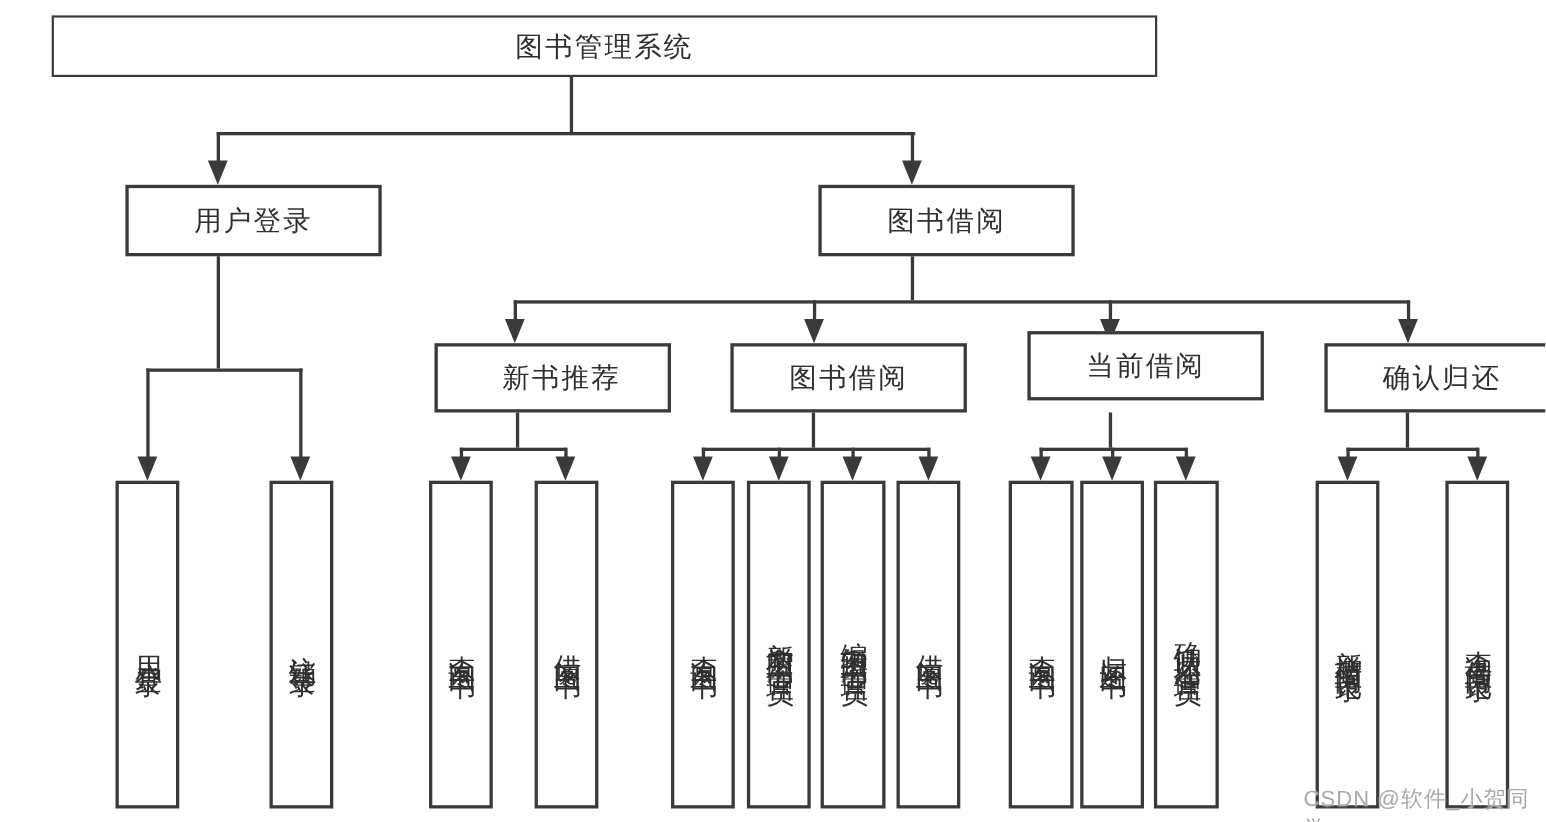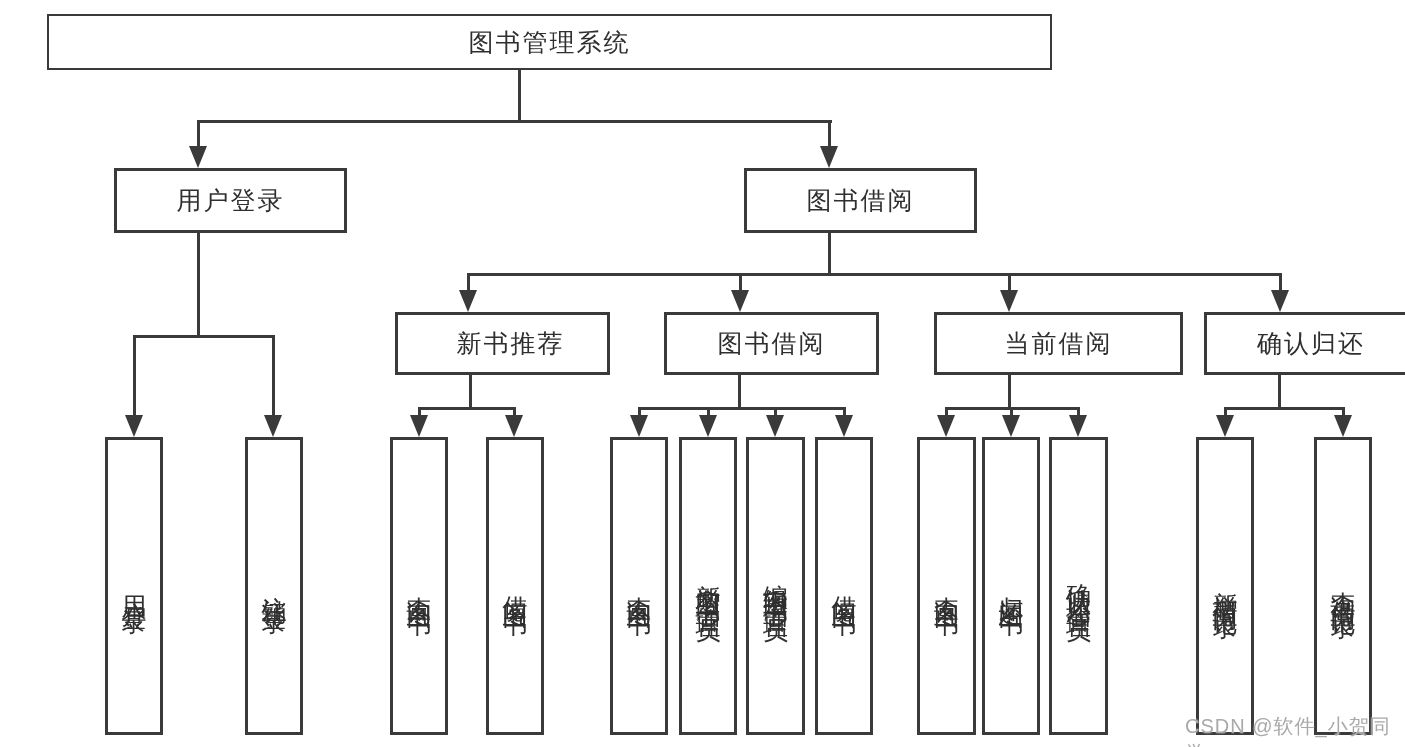--- a/index.html
+++ b/index.html
@@ -78,21 +78,21 @@
   <div class="arrow" style="left:459px;top:290px;"></div>
   <div class="vline" style="left:739px;top:273px;height:20px;"></div>
   <div class="arrow" style="left:731px;top:290px;"></div>
   <div class="vline" style="left:1008px;top:273px;height:20px;"></div>
   <div class="arrow" style="left:1000px;top:290px;"></div>
   <div class="vline" style="left:1279px;top:273px;height:20px;"></div>
   <div class="arrow" style="left:1271px;top:290px;"></div>
 
   <div class="box" style="left:363px;top:312px;width:215px;height:63px;padding-left:16px;">新书推荐</div>
   <div class="box" style="left:632px;top:312px;width:215px;height:63px;">图书借阅</div>
-  <div class="box" style="left:902px;top:312px;width:249px;height:63px;">当前借阅</div>
+  <div class="box" style="left:902px;top:301px;width:215px;height:63px;">当前借阅</div>
   <div class="box" style="left:1172px;top:312px;width:214px;height:63px;">确认归还</div>
 
   <div class="vline" style="left:469px;top:375px;height:32px;"></div>
   <div class="hline" style="left:418px;top:407px;width:97px;"></div>
   <div class="vline" style="left:418px;top:407px;height:10px;"></div>
   <div class="arrow" style="left:410px;top:415px;"></div>
   <div class="vline" style="left:513px;top:407px;height:10px;"></div>
   <div class="arrow" style="left:505px;top:415px;"></div>
 
   <div class="vline" style="left:738px;top:375px;height:32px;"></div>

